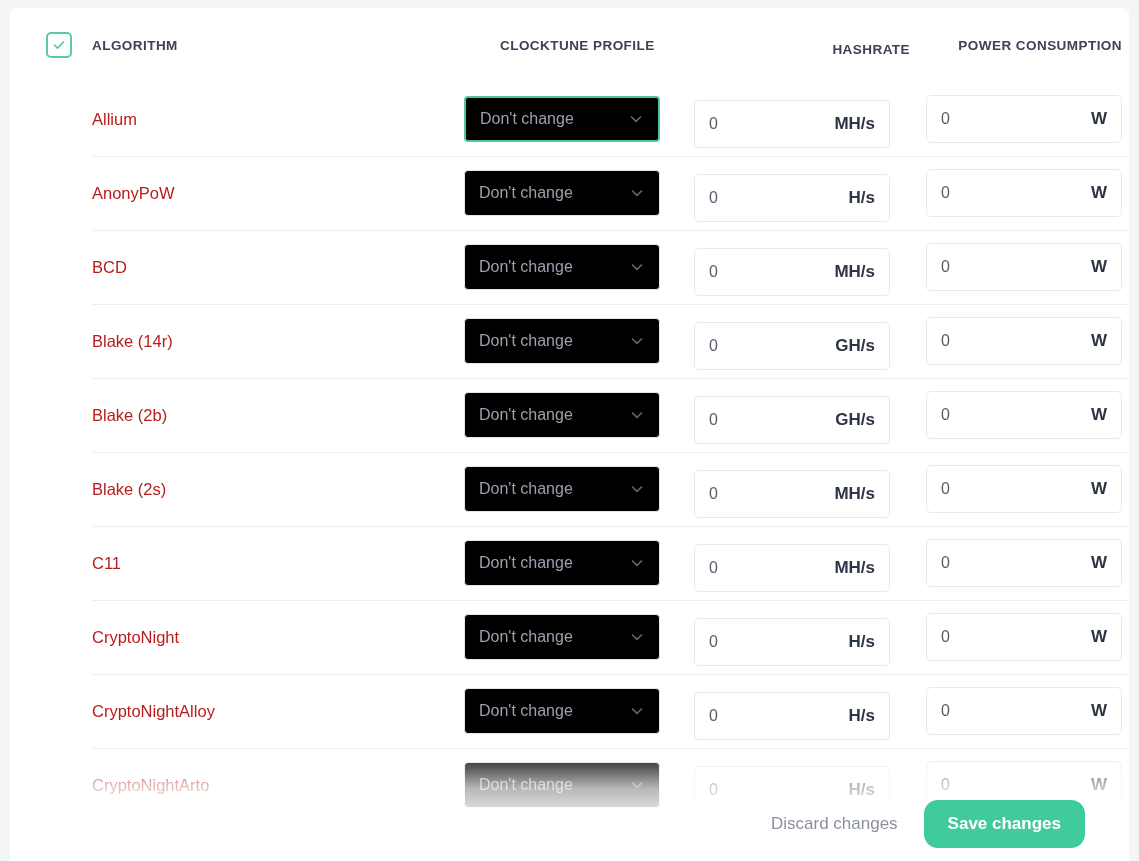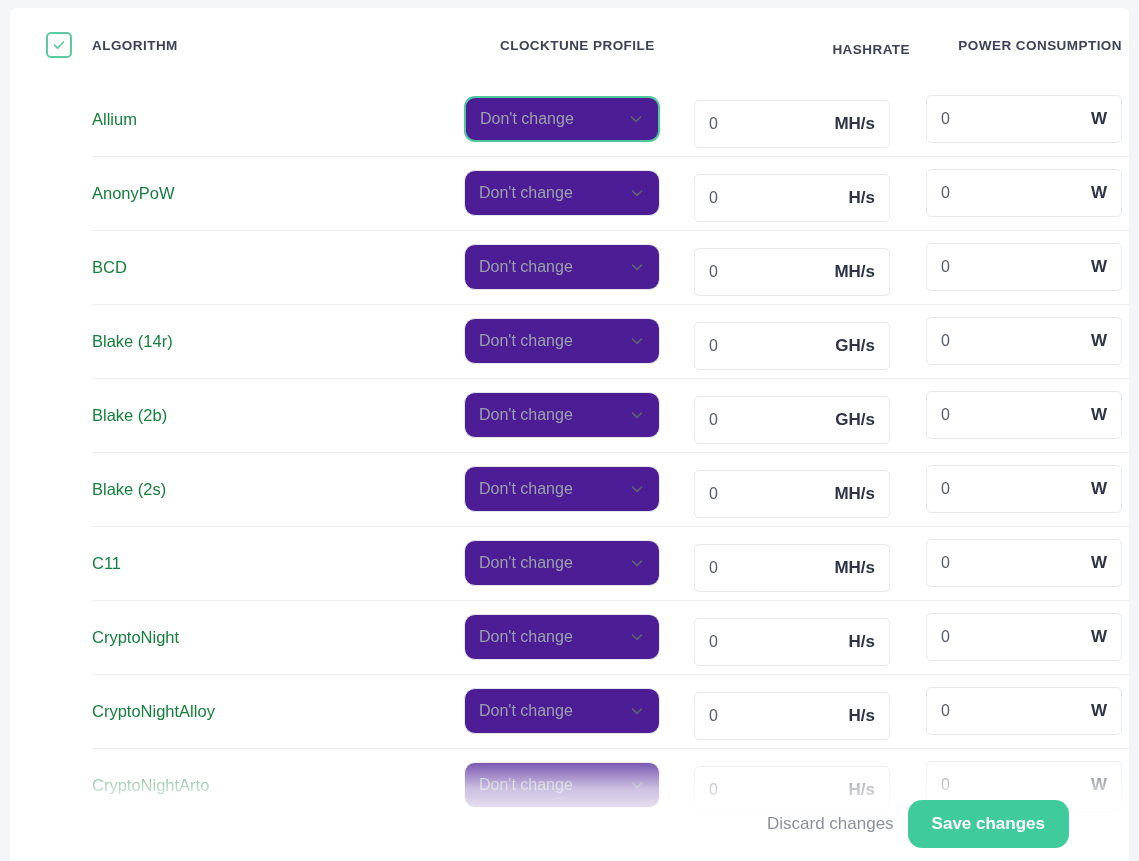--- a/index.html
+++ b/index.html
@@ -109,33 +109,33 @@
     display: flex;
     align-items: center;
     justify-content: center;
     cursor: pointer;
   }
   .cbx svg { display: block; }
 
   
   .algo-name {
     font-size: 16.5px;
-    color: #15803d;
+    color: #b91c1c;
     font-weight: 400;
     white-space: nowrap;
   }
 
   
   .sel {
     position: relative;
     width: 196px;
     height: 46px;
     border: 1px solid #e3e6ea;
-    border-radius: 11px;
-    background: #4c1d95;
+    border-radius: 4px;
+    background: #000000;
     display: flex;
     align-items: center;
     padding: 0 14px;
     cursor: pointer;
   }
   .sel.focused {
     border: 2px solid #4fc79c;
   }
   .sel .sel-val {
     font-size: 16px;
@@ -179,25 +179,25 @@
     bottom: 0;
     height: 120px;
     background: linear-gradient(to bottom, rgba(255,255,255,0) 0%, rgba(255,255,255,0.72) 34%, rgba(255,255,255,0.96) 62%, #ffffff 100%);
     pointer-events: none;
     z-index: 4;
   }
 
   
   .actions {
     position: absolute;
-    right: 60px;
+    right: 44px;
     bottom: 20px;
     display: flex;
     align-items: center;
-    gap: 14px;
+    gap: 26px;
     z-index: 6;
   }
   .discard {
     font-size: 17px;
     color: #8b919c;
     cursor: pointer;
     white-space: nowrap;
   }
   .save {
     background: #40cb9c;

